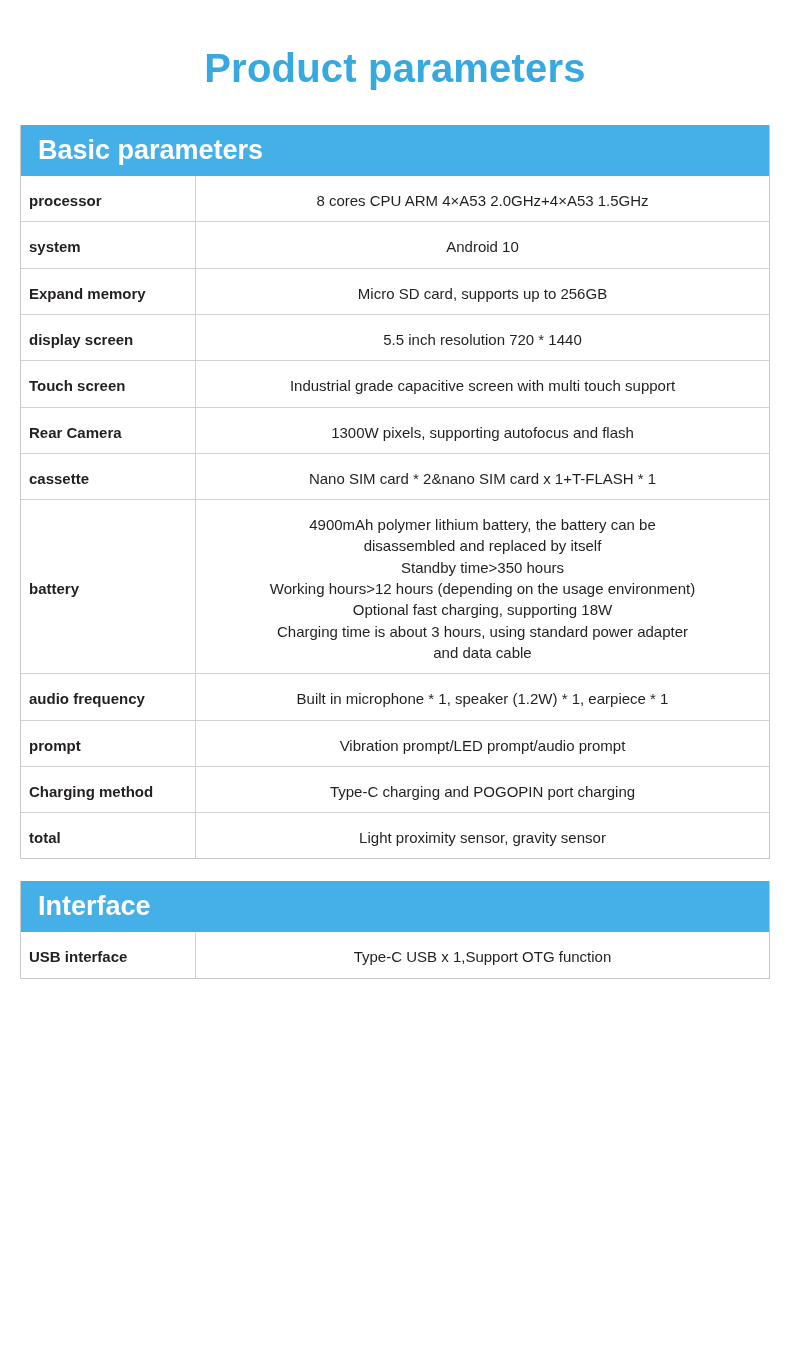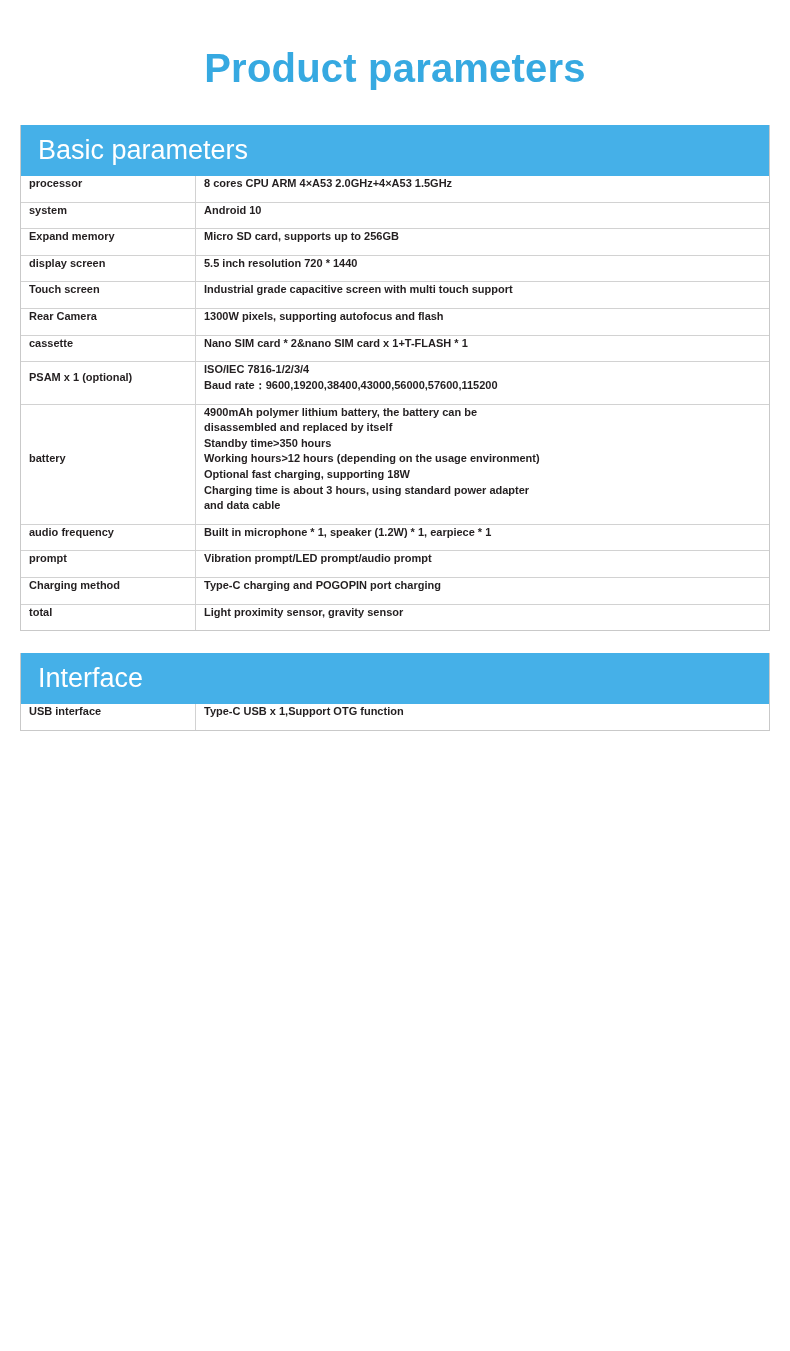--- a/index.html
+++ b/index.html
@@ -29,55 +29,56 @@
   }
   .section {
     border: 1px solid #c9c9c9;
     border-top: none;
     margin-bottom: 22px;
   }
   .section-header {
     background: #45b0e8;
     color: #ffffff;
     font-size: 27px;
-    font-weight: normal;
+    font-weight: bold;
     padding: 9px 0 10px 16px;
     line-height: 1.15;
     border: 1px solid #45b0e8;
     border-bottom: none;
   }
   table.spec {
     width: 100%;
     border-collapse: collapse;
     table-layout: fixed;
   }
   table.spec tr {
     border-bottom: 1px solid #d2d2d2;
   }
   table.spec tr:last-child {
     border-bottom: none;
   }
   table.spec td {
     vertical-align: middle;
-    padding: 0 8px 10px 8px;
-    font-size: 11px;
+    padding: 14px 8px 10px 8px;
+    font-size: 15px;
     line-height: 1.42;
   }
   td.label {
     width: 158px;
     font-weight: bold;
     padding-left: 14px;
     padding-right: 6px;
     border-right: 1px solid #d2d2d2;
     font-size: 15.5px;
   }
   td.value {
     padding-left: 18px;
-    font-weight: bold;
+    font-weight: normal;
     white-space: pre-line;
+    text-align: center;
   }
 </style>
 </head>
 <body>
 
 <div class="page">
 
   <h1 class="page-title">Product parameters</h1>
 
   <div class="section">
@@ -104,26 +105,20 @@
           <td class="label">Touch screen</td>
           <td class="value">Industrial grade capacitive screen with multi touch support</td>
         </tr>
         <tr>
           <td class="label">Rear Camera</td>
           <td class="value">1300W pixels, supporting autofocus and flash</td>
         </tr>
         <tr>
           <td class="label">cassette</td>
           <td class="value">Nano SIM card * 2&amp;nano SIM card x 1+T-FLASH * 1</td>
-        </tr>
-        <tr>
-          <td class="label">PSAM x 1
-(optional)</td>
-          <td class="value">ISO/IEC 7816-1/2/3/4
-Baud rate：9600,19200,38400,43000,56000,57600,115200</td>
         </tr>
         <tr>
           <td class="label">battery</td>
           <td class="value">4900mAh polymer lithium battery, the battery can be
 disassembled and replaced by itself
 Standby time&gt;350 hours
 Working hours&gt;12 hours (depending on the usage environment)
 Optional fast charging, supporting 18W
 Charging time is about 3 hours, using standard power adapter
 and data cable</td>

